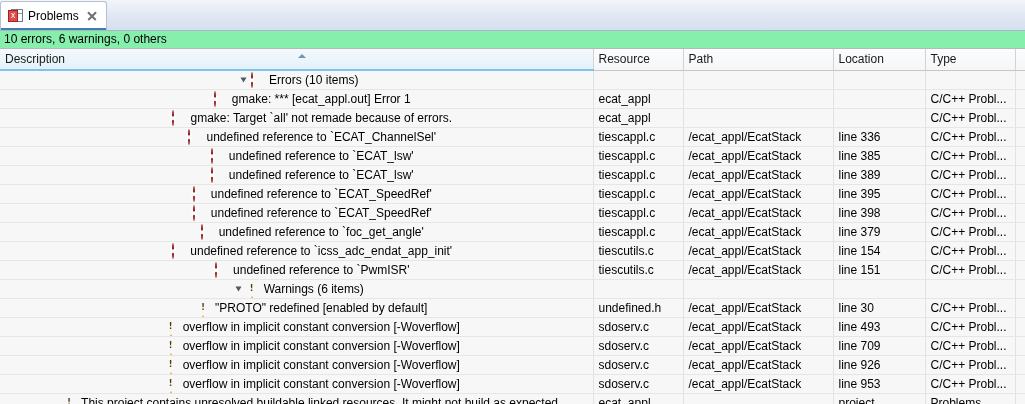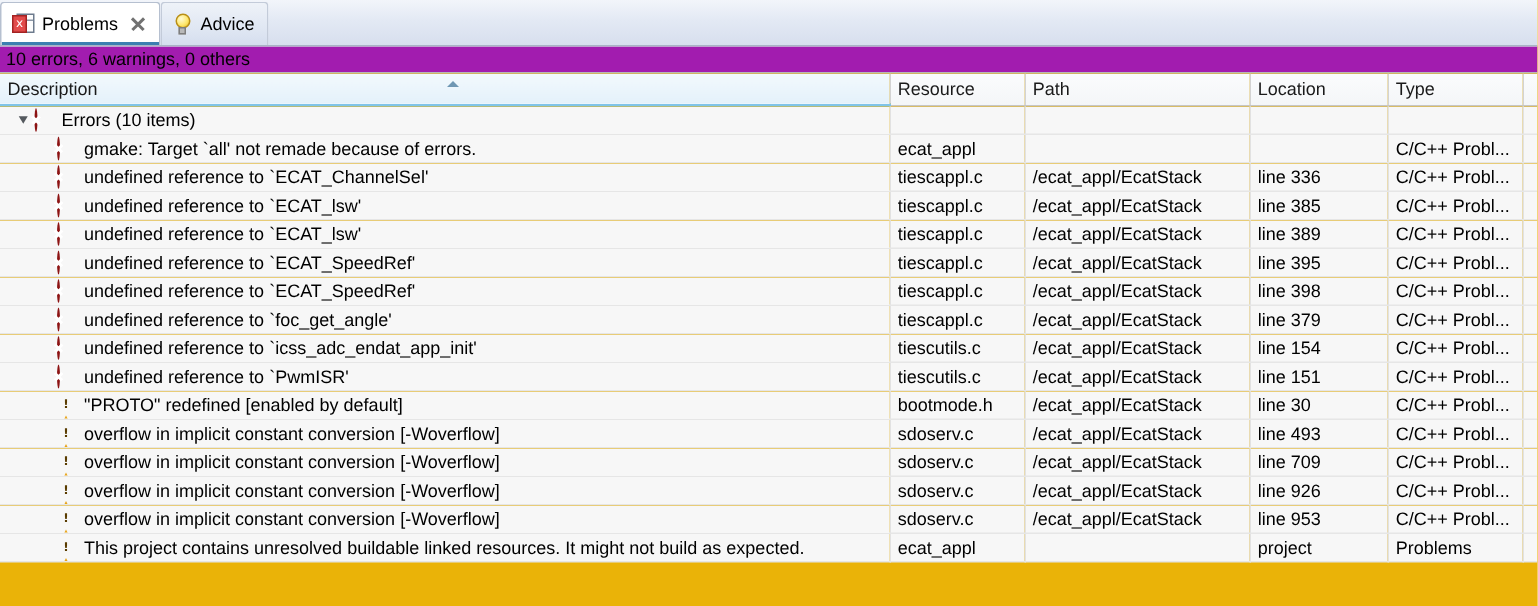--- a/index.html
+++ b/index.html
@@ -69,25 +69,25 @@
     border:1px solid #b98f17;box-sizing:border-box;
   }
   .ic-bulb .base{
     position:absolute;left:4.5px;top:9px;width:5px;height:5px;background:#b9b9b9;
     border:1px solid #7e7e7e;box-sizing:border-box;
   }
 
   
   .summary{
     flex:0 0 17px;height:17px;line-height:17px;padding-left:4px;
-    font-size:12px;color:#000;background:#a21caf;
+    font-size:12px;color:#000;background:#86efac;
   }
 
   
-  .tablewrap{flex:1 1 auto;position:relative;overflow:hidden;background:#eab308;
+  .tablewrap{flex:1 1 auto;position:relative;overflow:hidden;background:#be185d;
     border-top:1px solid #b8b8b8;}
   table.grid{border-collapse:collapse;table-layout:fixed;width:1025px;}
   table.grid col.c-desc{width:593px;}
   table.grid col.c-res{width:90px;}
   table.grid col.c-path{width:150px;}
   table.grid col.c-loc{width:92px;}
   table.grid col.c-type{width:90px;}
   table.grid col.c-pad{width:10px;}
 
   thead th{
@@ -110,21 +110,21 @@
 
   tbody tr{height:18px;}
   tbody td{
     height:18px;padding:0;font-size:12px;color:#000;vertical-align:middle;
     background:#f7f7f7;
     border-bottom:1px solid #e6e6e6;border-right:1px solid #e2e2e2;
     box-sizing:border-box;overflow:hidden;white-space:nowrap;
   }
   tbody td.pad{border-right:none;}
   td.desc{position:relative;}
-  .descinner{display:flex;align-items:center;height:18px;}
+  .descinner{display:flex;align-items:center;height:18px;justify-content:center;}
   .twisty{
     width:11px;height:18px;flex:0 0 11px;margin-left:12px;position:relative;
   }
   .twisty::after{
     content:"";position:absolute;left:1px;top:6px;
     border-left:5px solid #54595e;border-top:3px solid transparent;border-bottom:3px solid transparent;
     transform-origin:50% 50%;transform:rotate(90deg);
   }
   .indent-child{width:38px;flex:0 0 38px;}
   .row-icon{width:14px;height:14px;flex:0 0 14px;margin-right:4px;position:relative;}
@@ -161,27 +161,20 @@
 <div class="view">
 
   <div class="tabbar">
     <div class="tab active">
       <span class="ic-problems">
         <span class="grid"></span>
           <span class="badge">x</span>
       </span>
       <span class="tab-label">Problems</span>
       <span class="tab-close"></span>
-    </div>
-    <div class="tab inactive">
-      <span class="ic-bulb">
-        <span class="glass"></span>
-          <span class="base"></span>
-      </span>
-      <span class="tab-label">Advice</span>
     </div>
   </div>
 
   <div class="summary">10 errors, 6 warnings, 0 others</div>
 
   <div class="tablewrap">
     <table class="grid">
       <colgroup>
         <col class="c-desc">
           <col class="c-res">
@@ -232,20 +225,42 @@
             <td>
               <span class="celltext"></span>
             </td>
             <td class="pad"></td>
           </tr>
           <tr class="item">
             <td class="desc">
               <div class="descinner">
                 <span class="indent-child"></span>
                 <span class="row-icon"><span class="ic-err"></span></span>
+                <span class="label">gmake: *** [ecat_appl.out] Error 1</span>
+              </div>
+            </td>
+            <td>
+              <span class="celltext">ecat_appl</span>
+            </td>
+            <td>
+              <span class="celltext"></span>
+            </td>
+            <td>
+              <span class="celltext"></span>
+            </td>
+            <td>
+              <span class="celltext">C/C++ Probl...</span>
+            </td>
+            <td class="pad"></td>
+          </tr>
+          <tr class="item">
+            <td class="desc">
+              <div class="descinner">
+                <span class="indent-child"></span>
+                <span class="row-icon"><span class="ic-err"></span></span>
                 <span class="label">gmake: Target `all' not remade because of errors.</span>
               </div>
             </td>
             <td>
               <span class="celltext">ecat_appl</span>
             </td>
             <td>
               <span class="celltext"></span>
             </td>
             <td>
@@ -422,33 +437,55 @@
               <span class="celltext">tiescutils.c</span>
             </td>
             <td>
               <span class="celltext">/ecat_appl/EcatStack</span>
             </td>
             <td>
               <span class="celltext">line 151</span>
             </td>
             <td>
               <span class="celltext">C/C++ Probl...</span>
+            </td>
+            <td class="pad"></td>
+          </tr>
+          <tr class="group">
+            <td class="desc">
+              <div class="descinner">
+                <span class="twisty"></span>
+                <span class="row-icon"><span class="ic-warn"></span></span>
+                <span class="label">Warnings (6 items)</span>
+              </div>
+            </td>
+            <td>
+              <span class="celltext"></span>
+            </td>
+            <td>
+              <span class="celltext"></span>
+            </td>
+            <td>
+              <span class="celltext"></span>
+            </td>
+            <td>
+              <span class="celltext"></span>
             </td>
             <td class="pad"></td>
           </tr>
           <tr class="item">
             <td class="desc">
               <div class="descinner">
                 <span class="indent-child"></span>
                 <span class="row-icon"><span class="ic-warn"></span></span>
                 <span class="label">"PROTO" redefined [enabled by default]</span>
               </div>
             </td>
             <td>
-              <span class="celltext">bootmode.h</span>
+              <span class="celltext">undefined.h</span>
             </td>
             <td>
               <span class="celltext">/ecat_appl/EcatStack</span>
             </td>
             <td>
               <span class="celltext">line 30</span>
             </td>
             <td>
               <span class="celltext">C/C++ Probl...</span>
             </td>

